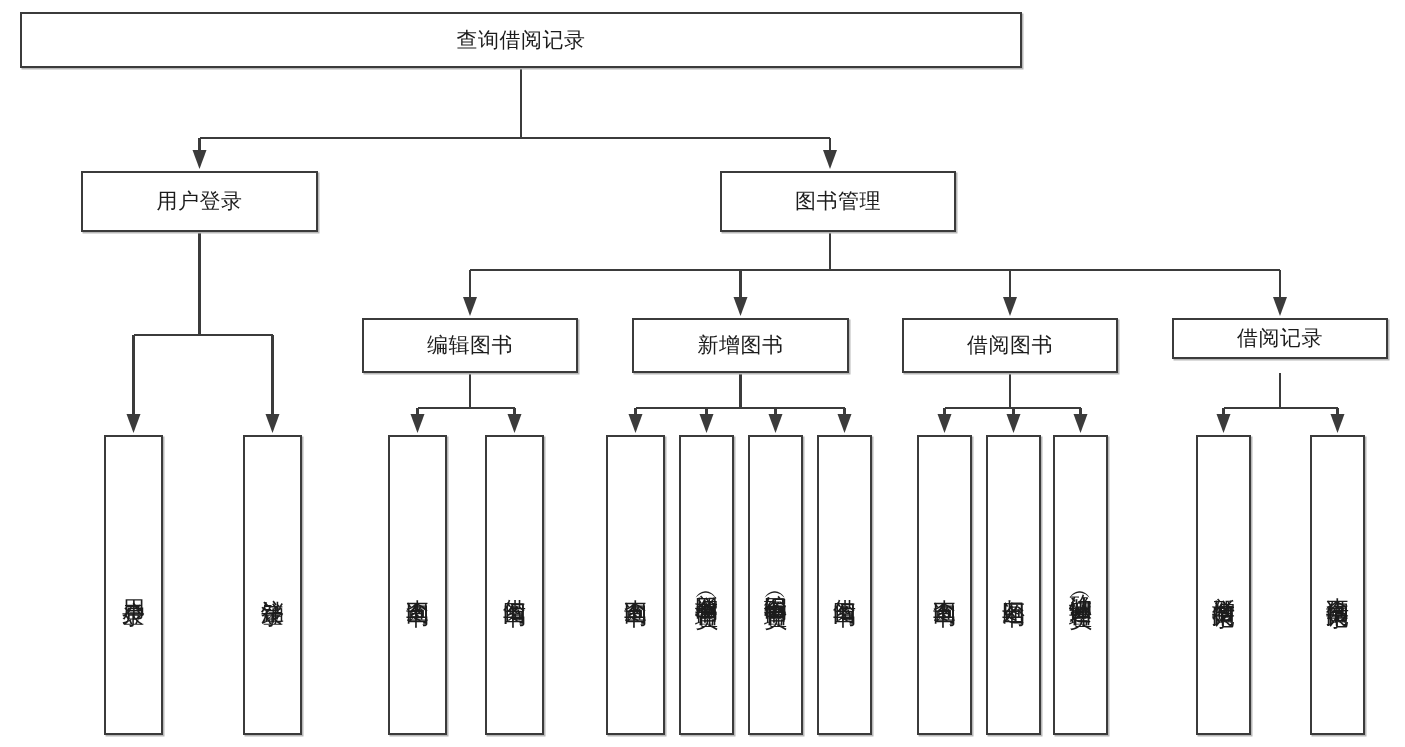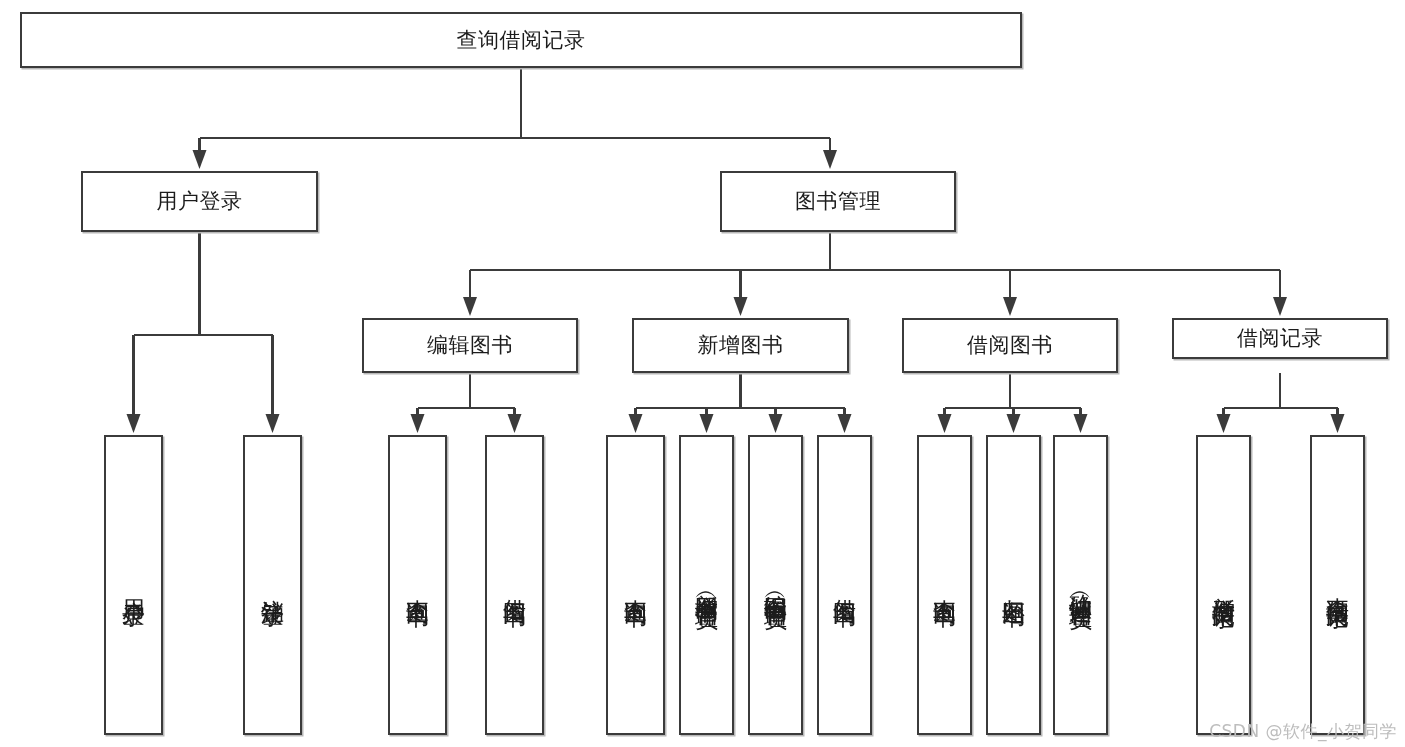--- a/index.html
+++ b/index.html
@@ -181,14 +181,13 @@
       <div class="node-box vertical" style="left: 1053px; top: 435px; width: 55px; height: 300px;">
         <span class="node-label">确认归还（管理员）</span>
       </div>
       <div class="node-box vertical" style="left: 1196px; top: 435px; width: 55px; height: 300px;">
         <span class="node-label">新增借阅记录</span>
       </div>
       <div class="node-box vertical" style="left: 1310px; top: 435px; width: 55px; height: 300px;">
         <span class="node-label">查询借阅记录</span>
       </div>
     </div>
-  <div class="watermark">CSDN @软件_小贺同学</div>
 </div>
 
 </body></html>

